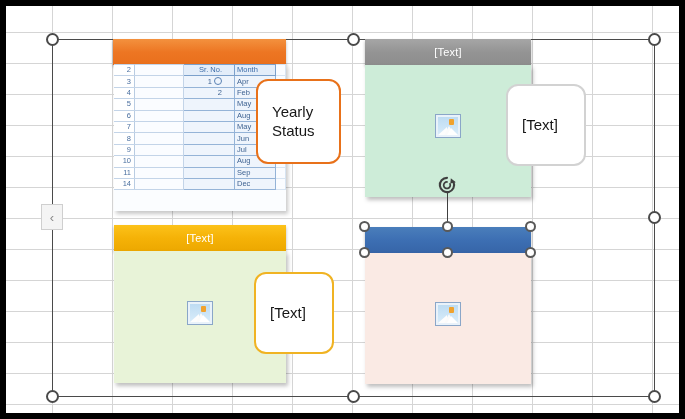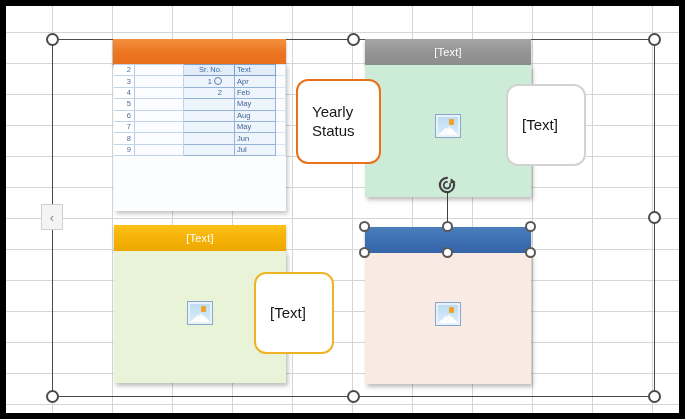--- a/index.html
+++ b/index.html
@@ -164,21 +164,21 @@
     background: #ffffff;
     border-radius: 12px;
     border: 2px solid #cccccc;
     display: flex;
     align-items: center;
     padding-left: 14px;
     font-size: 15px;
     color: #171717;
     line-height: 1.22;
   }
-  .callout.orange { border-color: #e8711a; margin-left: 40px; }
+  .callout.orange { border-color: #e8711a; }
   .callout.amber  { border-color: #f0b323; }
   .callout.plain  { border-color: #d2d2d2; }
 
   
   .xl-table {
     position: absolute;
     background: #fbfdff;
     box-shadow: 2px 3px 4px rgba(0,0,0,.22);
     overflow: hidden;
     font-size: 8px;
@@ -275,21 +275,21 @@
     <div class="panel-header hdr-orange"></div>
   </div>
 
   <div class="xl-table" style="left:108px; top:58px; width:172px; height:147px;">
     <table>
       <tbody>
           <tr class="hdr">
             <td class="rowhdr">2</td>
             <td class="blank"></td>
             <td class="srno">Sr. No.</td>
-            <td class="month">Text</td>
+            <td class="month">Month</td>
             <td class="tail"></td>
           </tr>
           <tr>
             <td class="rowhdr">3</td>
             <td class="blank"></td>
             <td class="srno">1<span class="xl-badge"></span></td>
             <td class="month">Apr</td>
             <td class="tail"></td>
           </tr>
           <tr>
@@ -325,20 +325,41 @@
             <td class="blank"></td>
             <td class="srno"></td>
             <td class="month">Jun</td>
             <td class="tail"></td>
           </tr>
           <tr>
             <td class="rowhdr">9</td>
             <td class="blank"></td>
             <td class="srno"></td>
             <td class="month">Jul</td>
+            <td class="tail"></td>
+          </tr>
+          <tr>
+            <td class="rowhdr">10</td>
+            <td class="blank"></td>
+            <td class="srno"></td>
+            <td class="month">Aug</td>
+            <td class="tail"></td>
+          </tr>
+          <tr>
+            <td class="rowhdr">11</td>
+            <td class="blank"></td>
+            <td class="srno"></td>
+            <td class="month">Sep</td>
+            <td class="tail"></td>
+          </tr>
+          <tr>
+            <td class="rowhdr">14</td>
+            <td class="blank"></td>
+            <td class="srno"></td>
+            <td class="month">Dec</td>
             <td class="tail"></td>
           </tr>
         </tbody>
     </table>
   </div>
 
   <div class="panel" style="left:359px; top:33px; width:166px; height:158px;">
     <div class="panel-header hdr-gray">[Text]</div>
     <div class="panel-body body-mint" style="top:26px; height:132px;">
       <div class="img-ph" style="left:70px; top:49px;">

